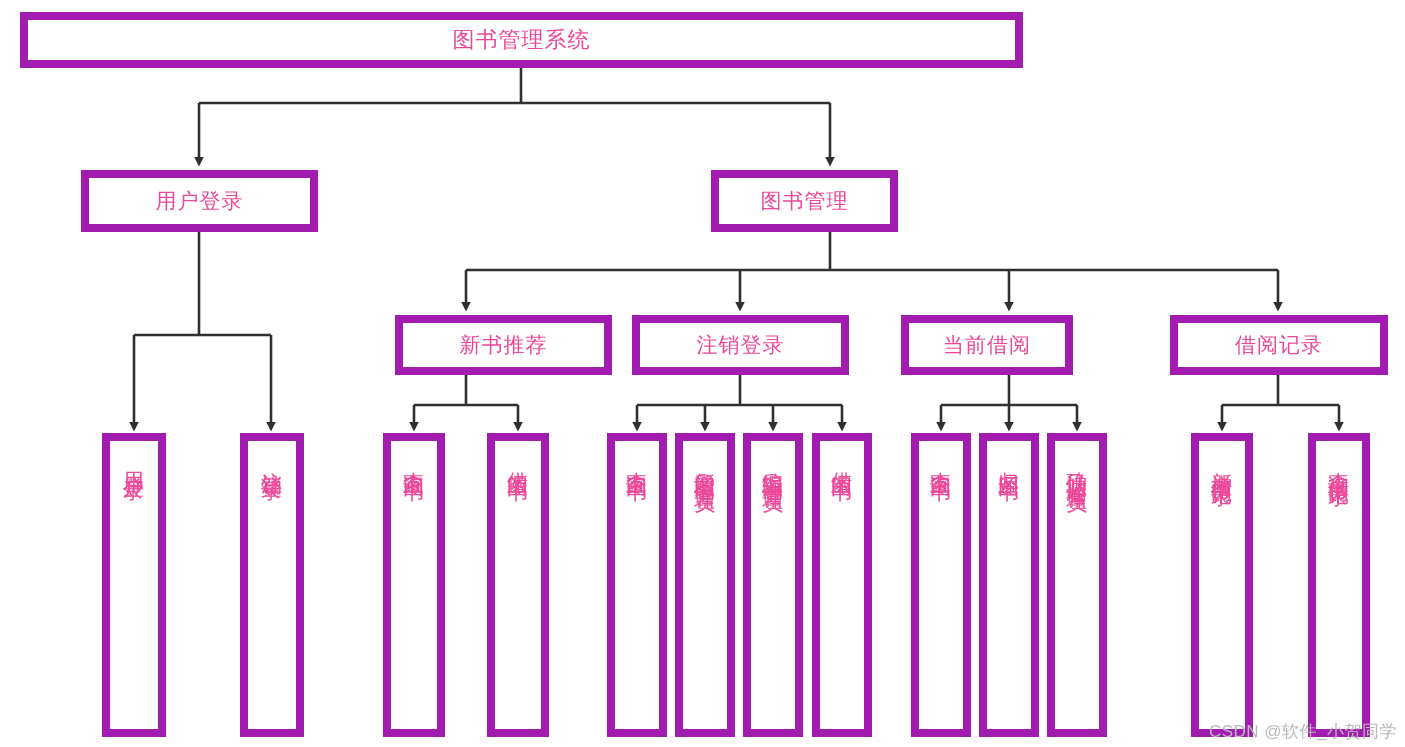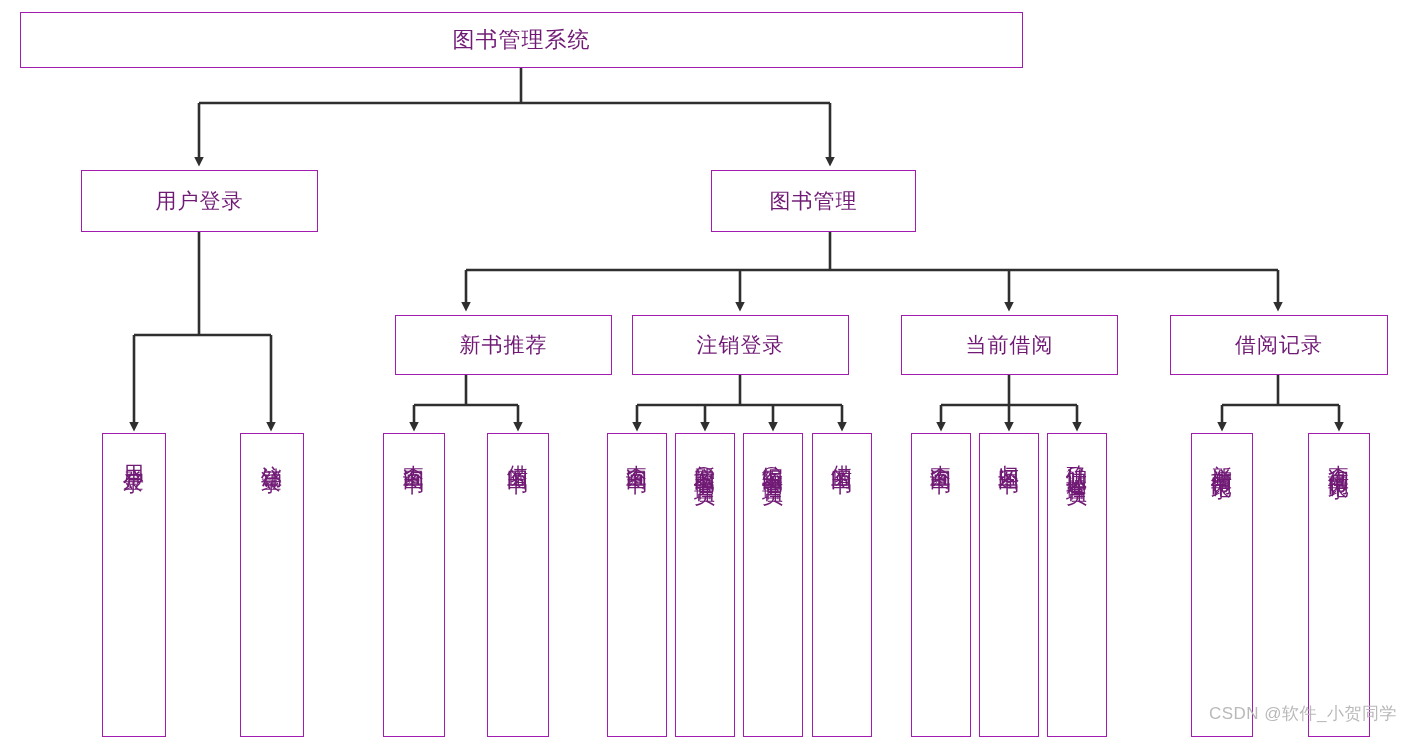--- a/index.html
+++ b/index.html
@@ -19,25 +19,25 @@
     position:absolute;
     left:0;top:0;
     width:1405px;height:747px;
     pointer-events:none;
   }
   
   .node{
     position:absolute;
     box-sizing:border-box;
     background:#ffffff;
-    border:1px solid #a21caf;
+    border:8px solid #a21caf;
     display:flex;
     align-items:center;
     justify-content:center;
-    color:#701a75;
+    color:#ec4899;
   }
   .node .label{
     display:block;
     line-height:1.18;
     letter-spacing:1px;
     white-space:nowrap;
   }
   
   .node.horiz .label{
     font-size:21px;
@@ -54,21 +54,21 @@
     text-orientation:upright;
     font-size:21px;
     letter-spacing:3px;
     line-height:1.1;
     white-space:pre;
   }
   
   #watermark{
     position:absolute;
     right:8px;
-    bottom:22px;
+    bottom:4px;
     font-size:17px;
     color:#b9b9b9;
     white-space:nowrap;
     letter-spacing:0.5px;
   }
 </style>
 </head>
 <body>
 
 <div id="canvas">
@@ -123,31 +123,31 @@
     </g>
   </svg>
 
   <div class="node horiz root" style="left:20px;top:12px;width:1003px;height:56px;">
     <span class="label">图书管理系统</span>
   </div>
 
   <div class="node horiz" style="left:81px;top:170px;width:237px;height:62px;">
     <span class="label">用户登录</span>
   </div>
-  <div class="node horiz" style="left:711px;top:170px;width:205px;height:62px;">
+  <div class="node horiz" style="left:711px;top:170px;width:187px;height:62px;">
     <span class="label">图书管理</span>
   </div>
 
   <div class="node horiz" style="left:361px;top:315px;width:217px;height:60px;margin-left:34px;">
     <span class="label">新书推荐</span>
   </div>
   <div class="node horiz" style="left:632px;top:315px;width:217px;height:60px;">
     <span class="label">注销登录</span>
   </div>
-  <div class="node horiz" style="left:901px;top:315px;width:217px;height:60px;">
+  <div class="node horiz" style="left:901px;top:315px;width:172px;height:60px;">
     <span class="label">当前借阅</span>
   </div>
   <div class="node horiz" style="left:1170px;top:315px;width:218px;height:60px;">
     <span class="label">借阅记录</span>
   </div>
 
   <div class="node vert" style="left:102px;top:433px;width:64px;height:304px;">
     <span class="label">用户登录</span>
   </div>
   <div class="node vert" style="left:240px;top:433px;width:64px;height:304px;">

